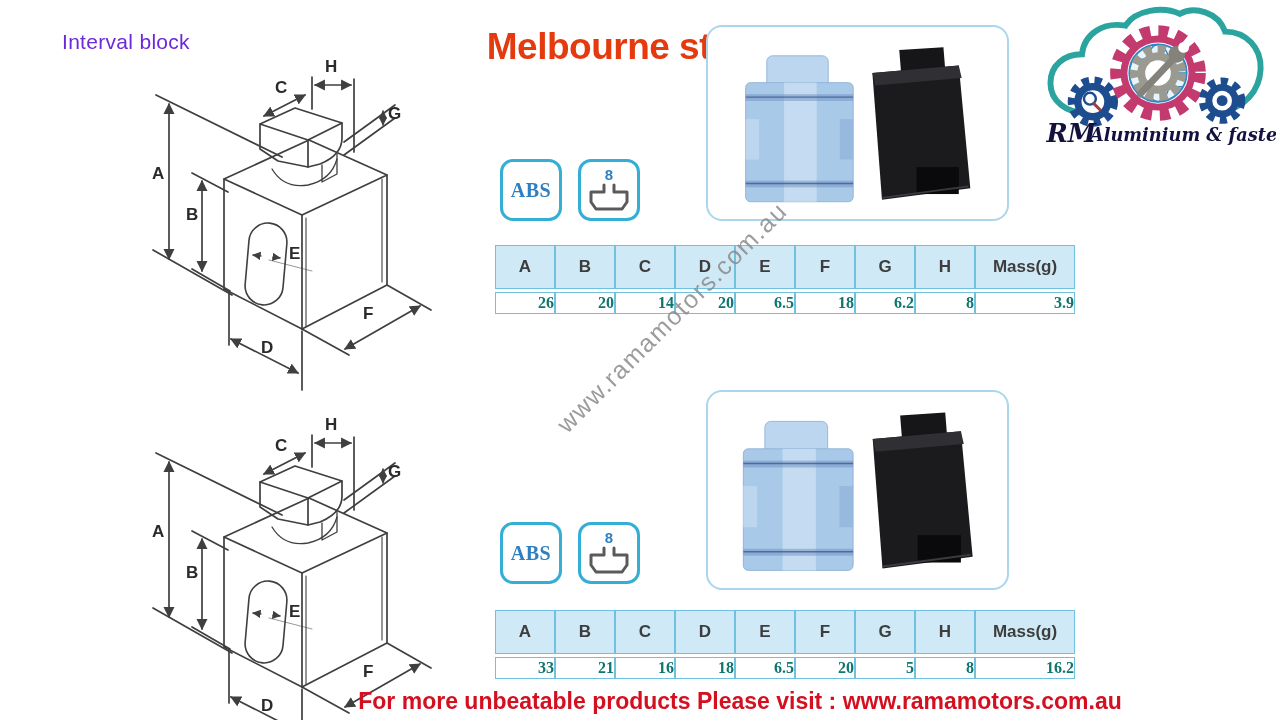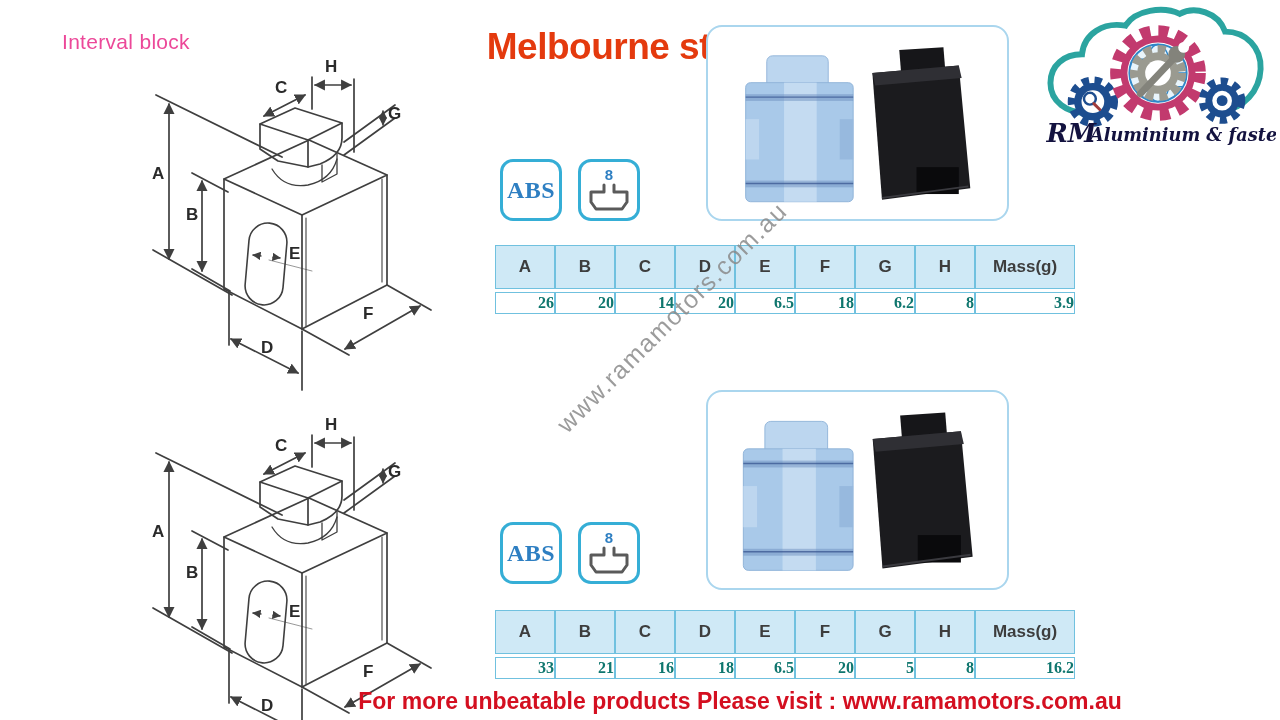--- a/index.html
+++ b/index.html
@@ -3,40 +3,40 @@
 <meta charset="utf-8">
 <style>
   html,body{margin:0;padding:0;}
   body{
     width:1280px;height:720px;overflow:hidden;background:#ffffff;
     font-family:"Liberation Sans", sans-serif;position:relative;
   }
   .abs{position:absolute;}
 
   
-  #page-title{left:62px;top:30px;font-size:21px;color:#ec4899;letter-spacing:.3px;}
+  #page-title{left:62px;top:30px;font-size:21px;color:#6d28d9;letter-spacing:.3px;}
   #stock-banner{
     left:455px;top:26px;width:350px;text-align:center;
     font-size:37px;font-weight:700;color:#e43a0e;letter-spacing:-.5px;
   }
 
   
   .drawing{width:336px;height:345px;}
   .drawing svg{position:absolute;left:0;top:0;}
   .dim-label{position:absolute;font-size:17px;font-weight:600;color:#2a2a2a;}
 
   
   .badge{
     width:62px;height:62px;border:3px solid #35aed6;border-radius:13px;
     background:#fff;display:flex;align-items:center;justify-content:center;
     box-sizing:border-box;flex-direction:column;
   }
   .badge-abs{
     font-family:"Liberation Serif", serif;font-weight:700;
-    font-size:24px;color:#2e7fc2;letter-spacing:.5px;
+    font-size:20px;color:#2e7fc2;letter-spacing:.5px;
   }
   .badge-slot .num{font-size:15px;font-weight:700;color:#2e7fc2;line-height:14px;}
 
   
   .photo-card{
     width:303px;border:2px solid #aad6ee;border-radius:16px;background:#fff;
     box-sizing:border-box;overflow:hidden;
   }
   #photo-card-1{height:196px;}
   #photo-card-2{height:200px;}

